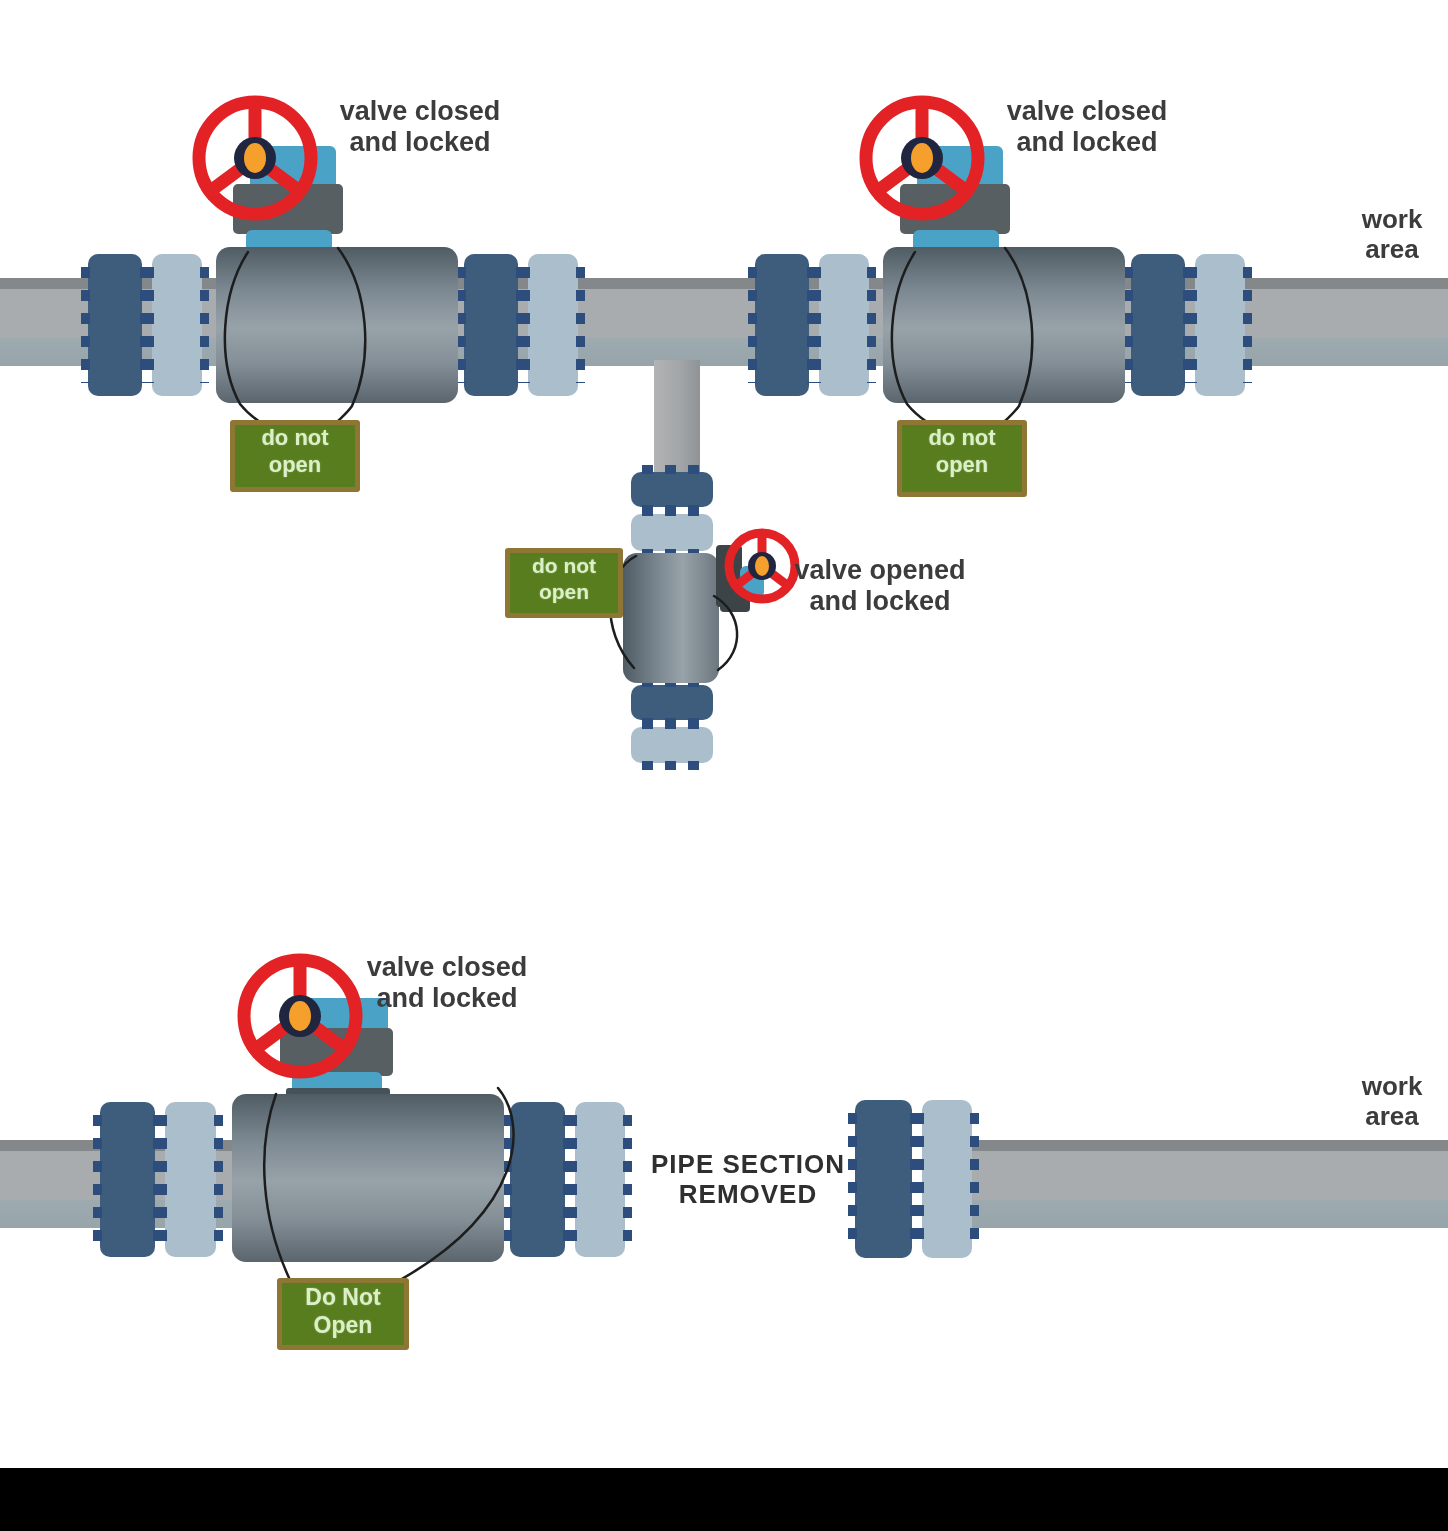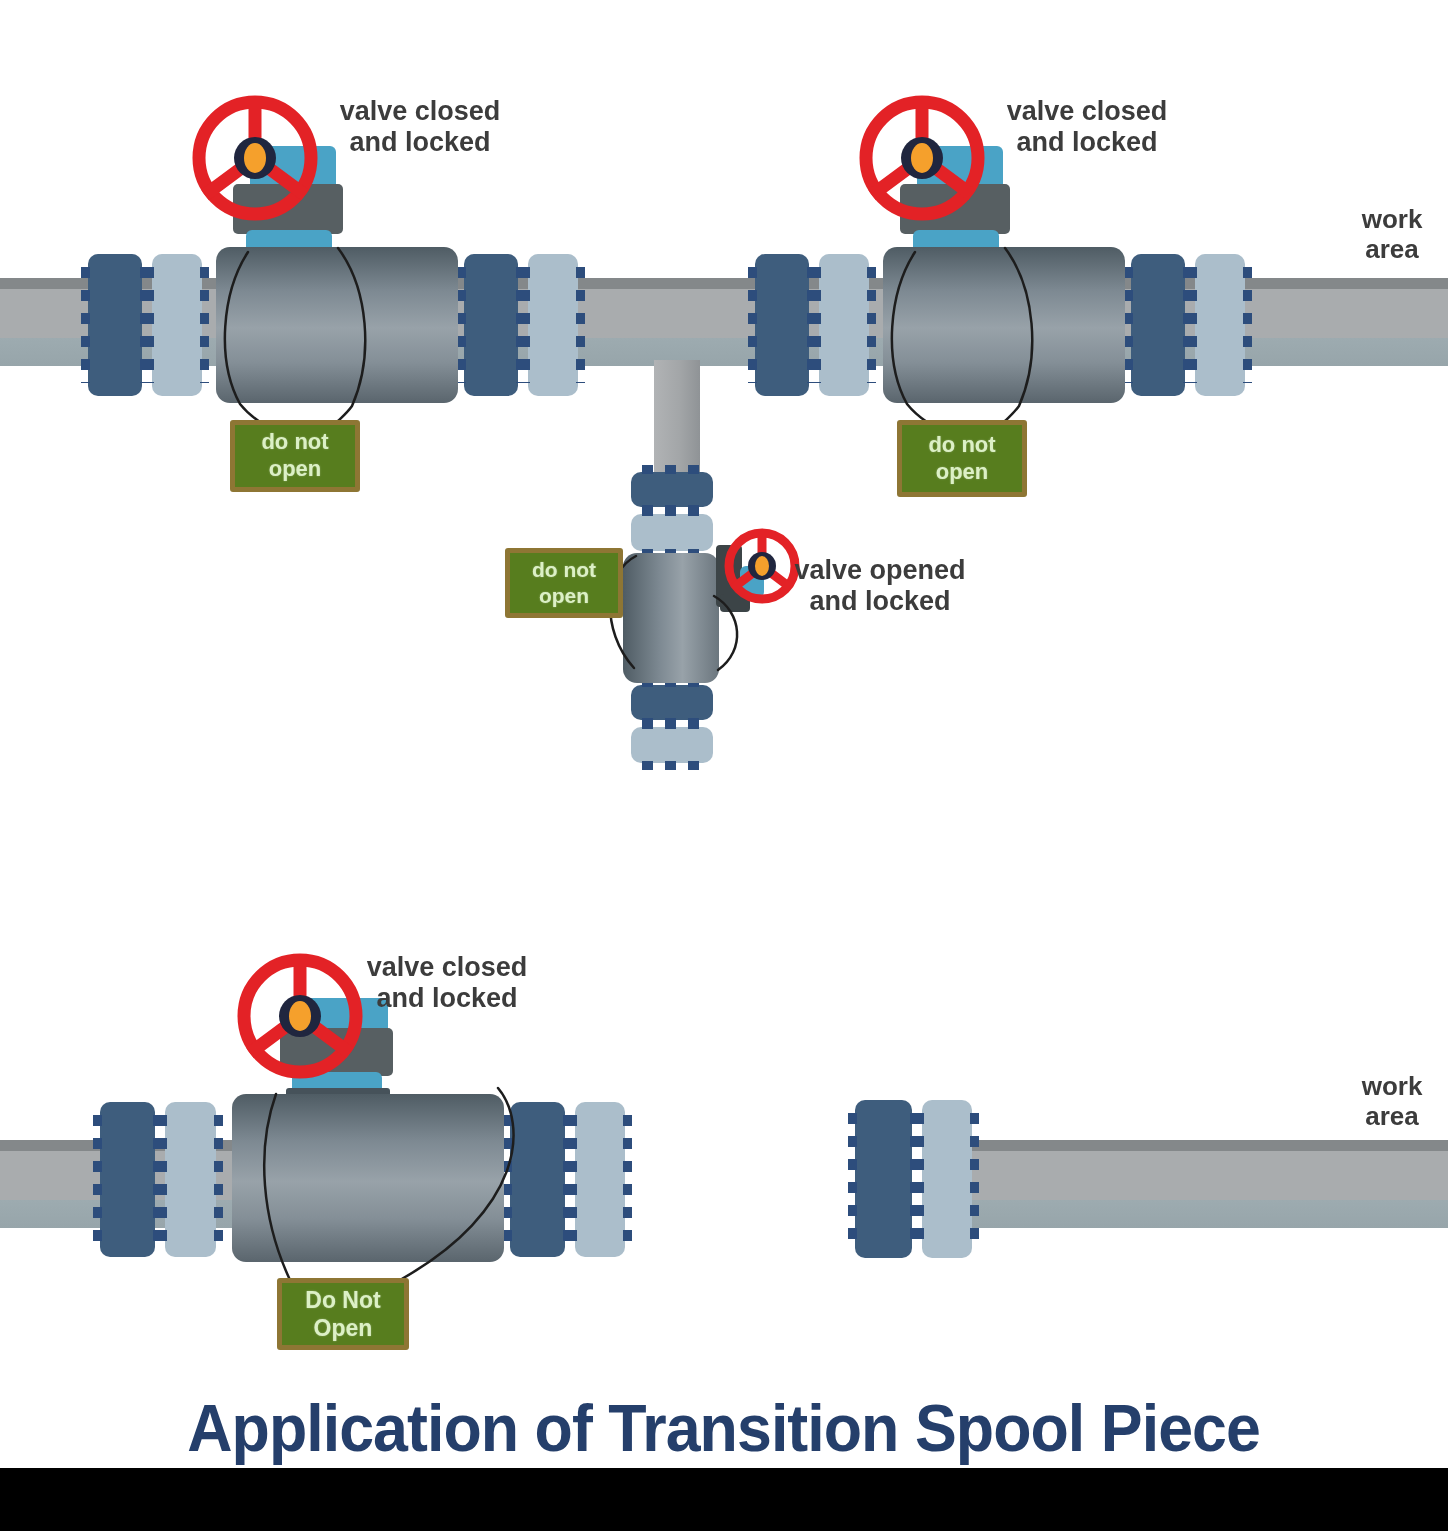--- a/index.html
+++ b/index.html
@@ -37,21 +37,21 @@
   .cyan{position:absolute;z-index:3;background:#4aa3c6;border-radius:6px;}
   .gland{position:absolute;z-index:3;background:#575f62;border-radius:5px;}
   .collar{position:absolute;z-index:3;background:#46525a;border-radius:3px;}
   .stem-dark{position:absolute;z-index:3;background:#3c4447;border-radius:4px;}
 
   
   .wheel{position:absolute;z-index:5;}
 
   
   .tag{position:absolute;z-index:5;background:#577d1e;border:5px solid #8e7634;border-radius:3px;
-       color:#dcf0c6;display:flex;align-items:center;justify-content:center;text-align:center;
+       color:#dcf0c6;display:flex;align-items:flex-start;justify-content:center;text-align:center;
        font-weight:700;white-space:pre-line;line-height:1.22;text-shadow:0 0 2px rgba(255,255,255,.35);}
 
   
   .lbl{position:absolute;z-index:6;color:#3c3c3c;font-weight:600;font-size:27px;line-height:1.15;
        text-align:center;white-space:pre-line;}
   .lbl.small{font-size:26px;}
   .lbl.caps{font-weight:700;font-size:26px;letter-spacing:1px;color:#2f2f2f;}
 
   .wires{position:absolute;z-index:4;left:0;top:0;pointer-events:none;}
 
@@ -188,20 +188,19 @@
   <div class="lbl" style="left:997px;top:96px;width:180px;">valve closed
 and locked</div>
   <div class="lbl" style="left:790px;top:555px;width:180px;">valve opened
 and locked</div>
   <div class="lbl" style="left:362px;top:952px;width:170px;">valve closed
 and locked</div>
   <div class="lbl small" style="left:1342px;top:205px;width:100px;">work
 area</div>
   <div class="lbl small" style="left:1342px;top:1072px;width:100px;">work
 area</div>
-
-  <div class="title-wrap">
-    <span class="title-text">Application of Transition Spool Piece</span>
-  </div>
+  <div class="lbl caps" style="left:648px;top:1150px;width:200px;">PIPE SECTION
+REMOVED</div>
+
 
   <div class="footer-bar"></div>
 
 </div>
 
 </body></html>

